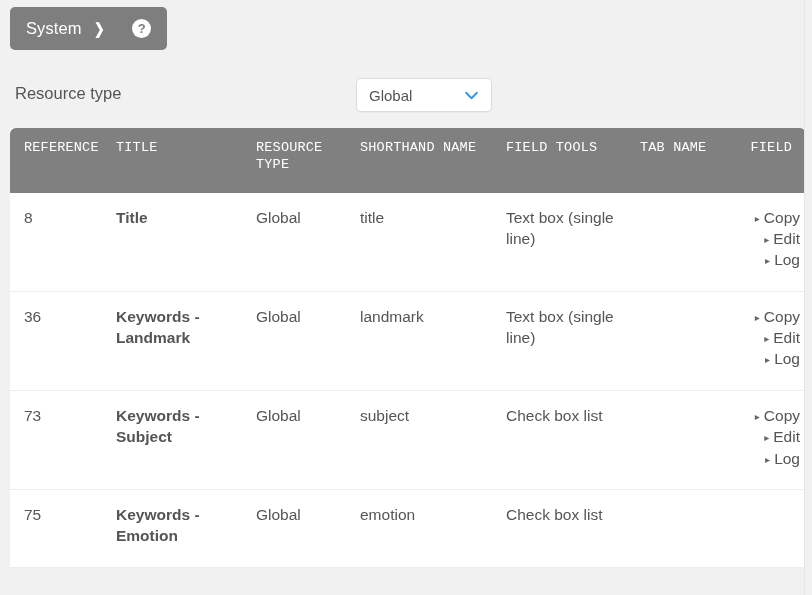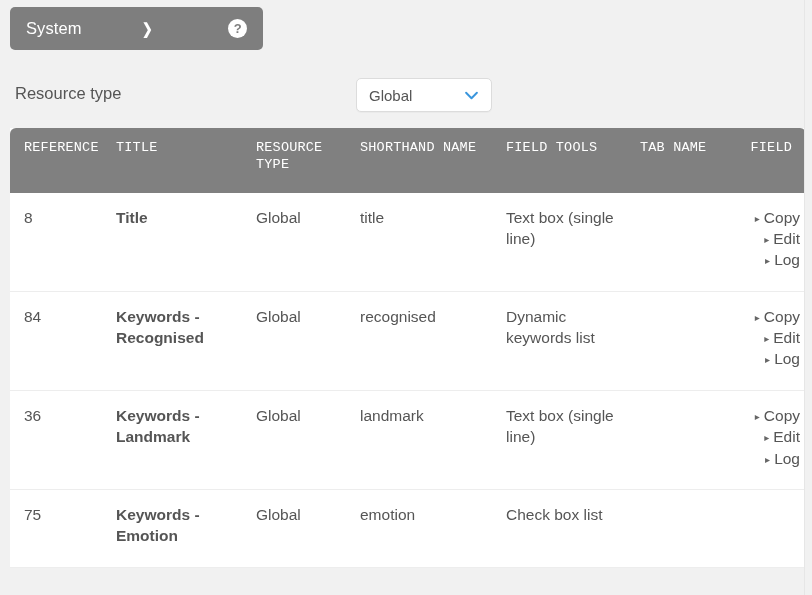--- a/index.html
+++ b/index.html
@@ -28,21 +28,20 @@
     position: absolute;
     left: 10px;
     top: 7px;
     height: 43px;
     background: #7e7e7e;
     border-radius: 5px;
     display: flex;
     align-items: center;
     padding: 0 16px;
     box-sizing: border-box;
-    gap: 48px;
   }
   .crumb-text {
     color: #ffffff;
     font-size: 16.5px;
     letter-spacing: 0.1px;
     white-space: nowrap;
   }
   .crumb-sep {
     color: #ffffff;
     font-size: 15px;
@@ -250,38 +249,38 @@
             <td>title</td>
             <td>Text box (single line)</td>
             <td></td>
             <td class="c-tools">
               <a class="tool-link"><span class="tool-arrow">▸</span>Copy</a>
               <a class="tool-link"><span class="tool-arrow">▸</span>Edit</a>
               <a class="tool-link"><span class="tool-arrow">▸</span>Log</a>
             </td>
           </tr>
           <tr>
-            <td>84</td>
-            <td class="c-title">Keywords - Recognised</td>
+            <td>36</td>
+            <td class="c-title">Keywords - Landmark</td>
             <td>Global</td>
-            <td>recognised</td>
-            <td>Dynamic keywords list</td>
+            <td>landmark</td>
+            <td>Text box (single line)</td>
             <td></td>
             <td class="c-tools">
               <a class="tool-link"><span class="tool-arrow">▸</span>Copy</a>
               <a class="tool-link"><span class="tool-arrow">▸</span>Edit</a>
               <a class="tool-link"><span class="tool-arrow">▸</span>Log</a>
             </td>
           </tr>
           <tr>
-            <td>36</td>
-            <td class="c-title">Keywords - Landmark</td>
+            <td>73</td>
+            <td class="c-title">Keywords - Subject</td>
             <td>Global</td>
-            <td>landmark</td>
-            <td>Text box (single line)</td>
+            <td>subject</td>
+            <td>Check box list</td>
             <td></td>
             <td class="c-tools">
               <a class="tool-link"><span class="tool-arrow">▸</span>Copy</a>
               <a class="tool-link"><span class="tool-arrow">▸</span>Edit</a>
               <a class="tool-link"><span class="tool-arrow">▸</span>Log</a>
             </td>
           </tr>
           <tr>
             <td>75</td>
             <td class="c-title">Keywords - Emotion</td>

